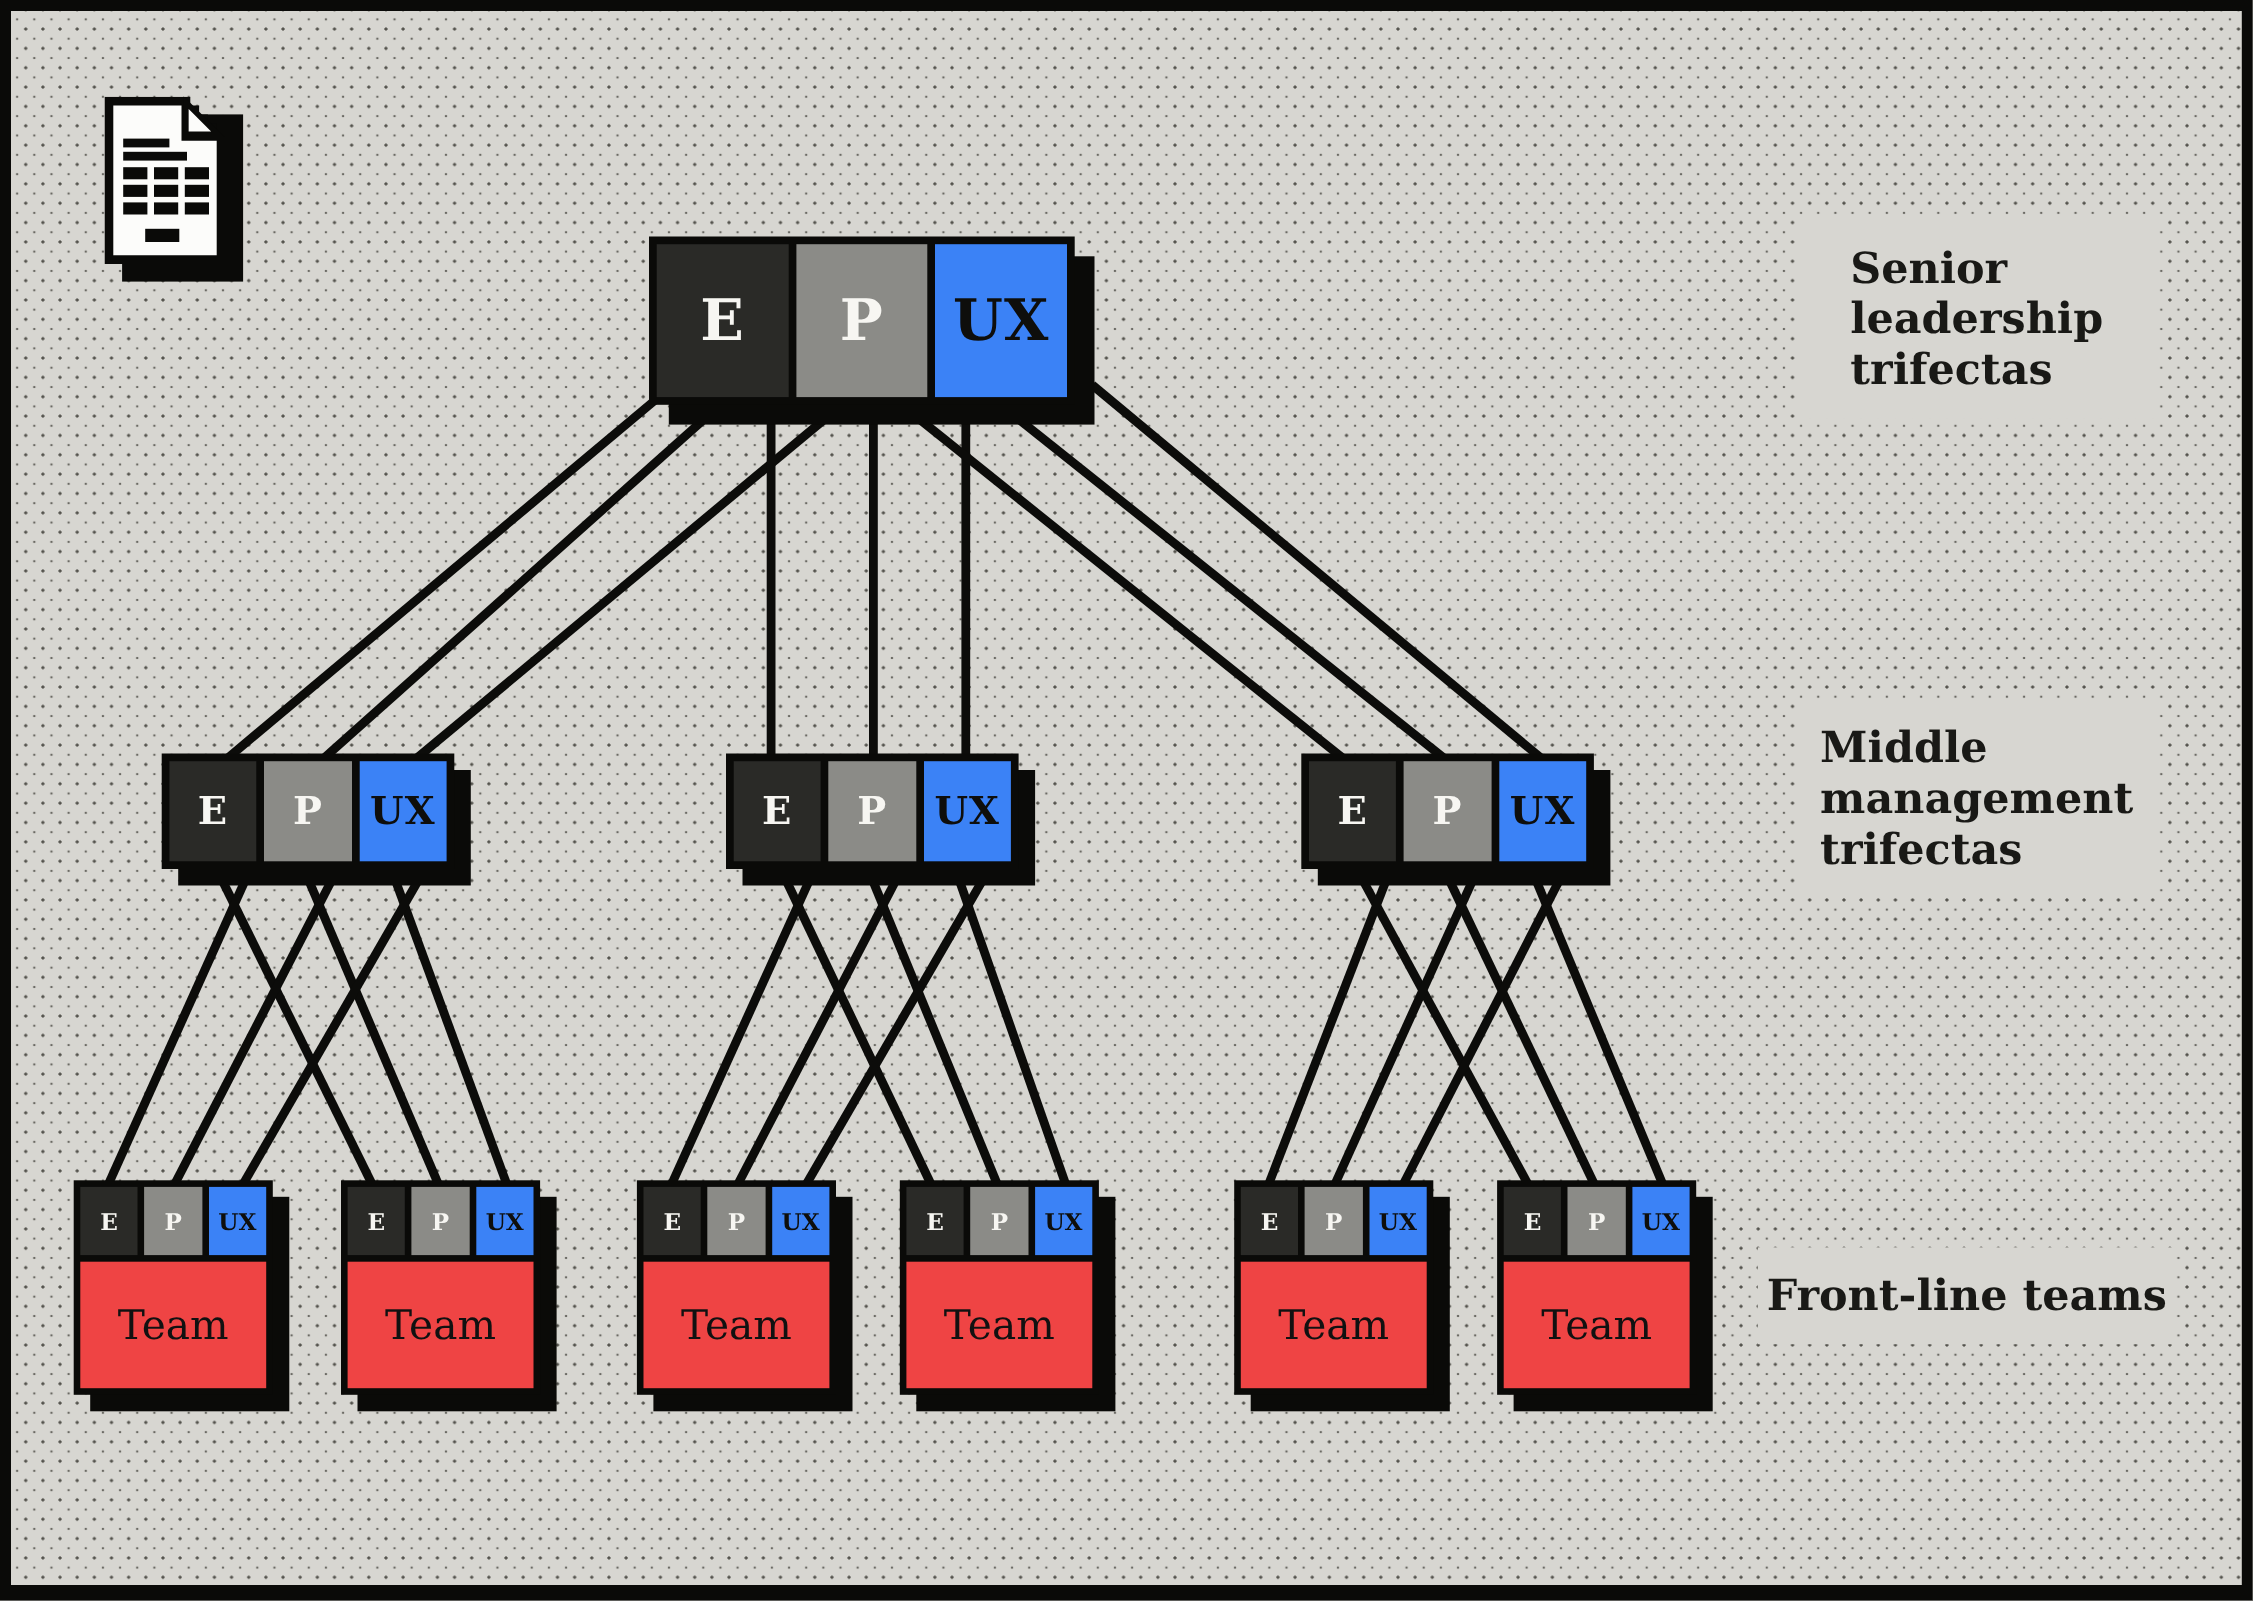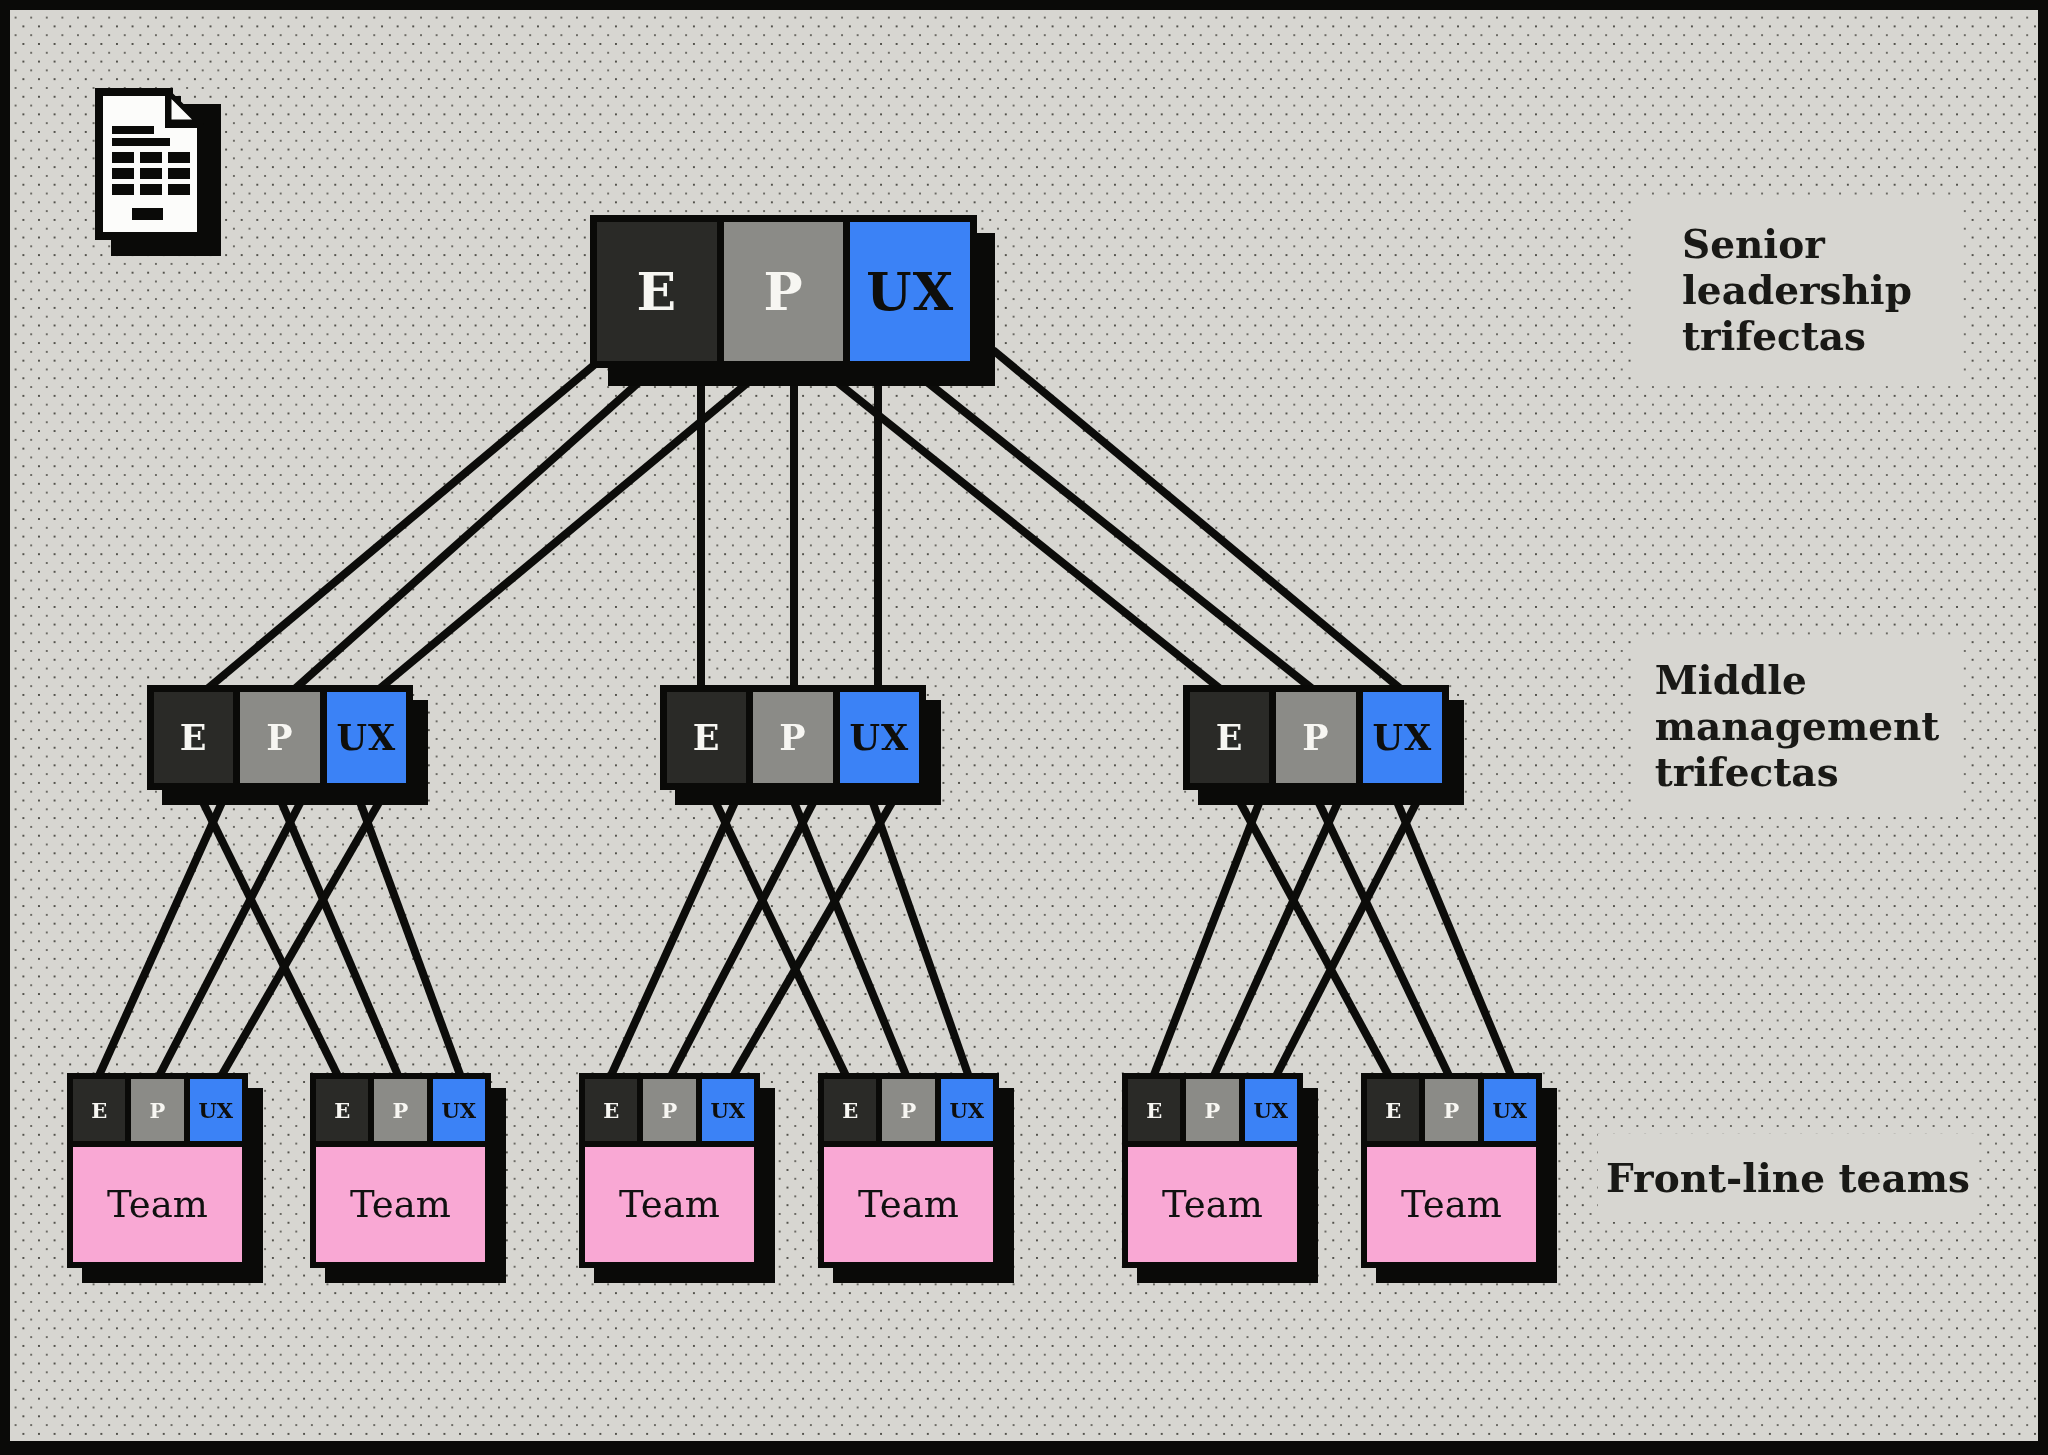--- a/index.html
+++ b/index.html
@@ -44,21 +44,21 @@
   .tri-lg .cell { font-size: 52px; }
   .tri-md { width: 266px; height: 105px; }
   .tri-md .cell { font-size: 35px; }
 
   
   .team { width: 181px; height: 195px; }
   .team .boxmain { flex-direction: column; gap: 6px; padding: 6px; }
   .team-cells { display: flex; gap: 6px; height: 62px; }
   .team-cells .cell { font-size: 21px; letter-spacing: 0; }
   .team-white {
-    flex: 1; background: #f9a8d4; color: #111;
+    flex: 1; background: #ef4444; color: #111;
     display: flex; align-items: center; justify-content: center;
     font-size: 37px; font-weight: 400;
   }
 
   
   .label-panel {
     position: absolute; z-index: 2;
     background: #d7d6d1;
     display: flex; align-items: center; justify-content: center;
     font-weight: 700; font-size: 39px; line-height: 46px;

